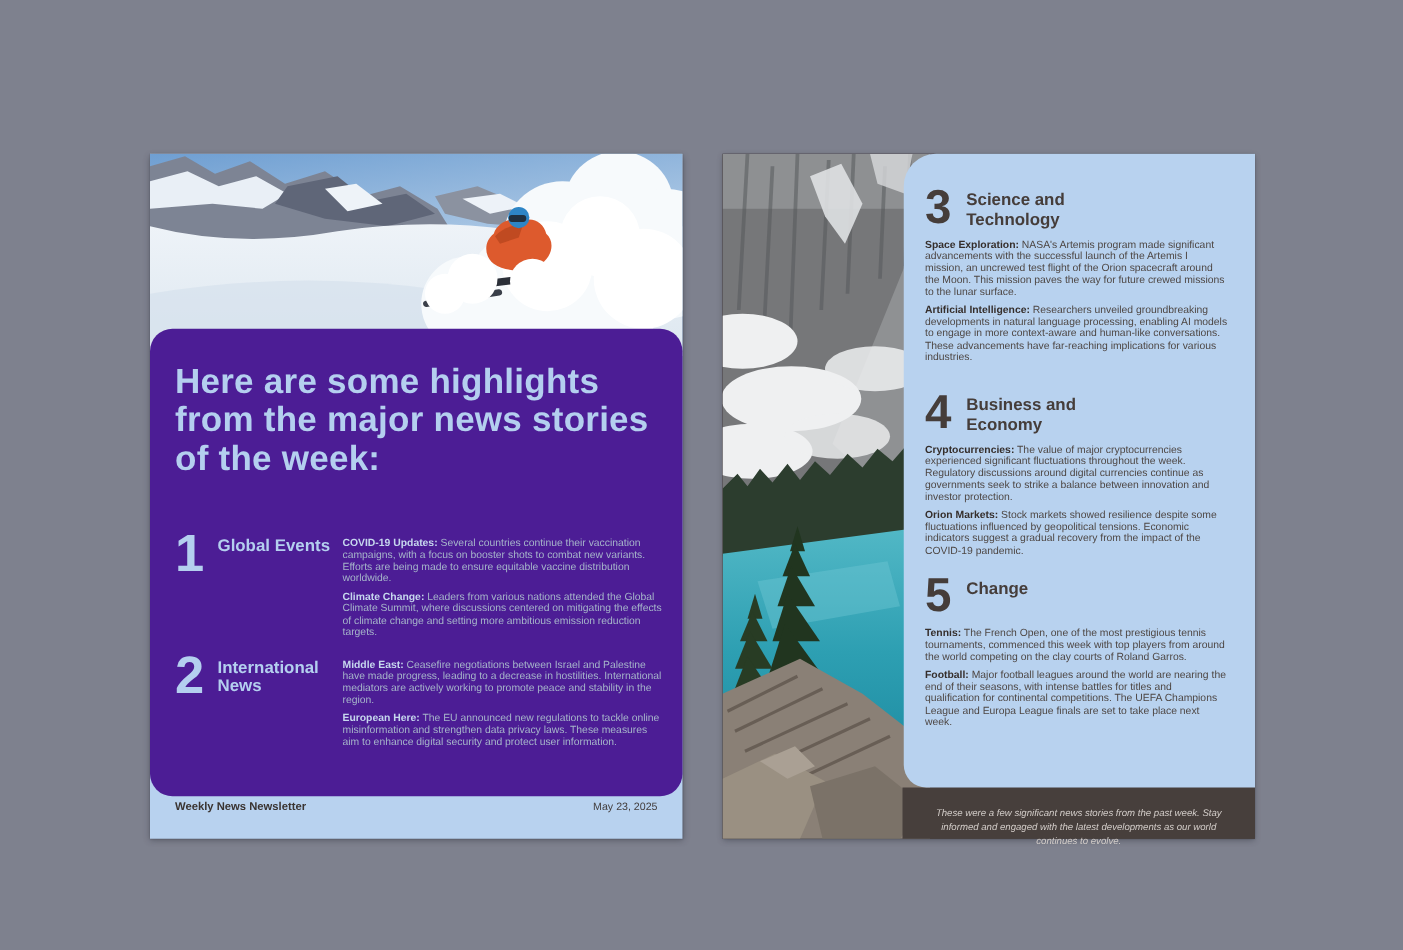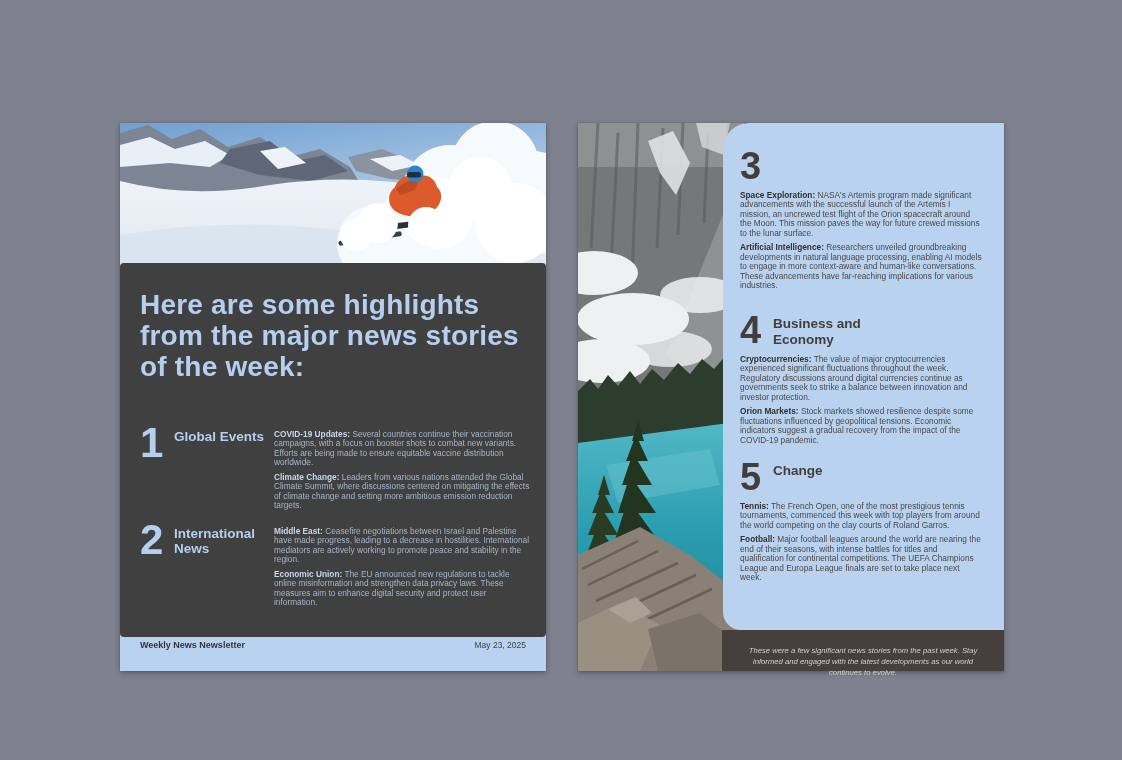--- a/index.html
+++ b/index.html
@@ -7,21 +7,21 @@
   html,body { width:1122px; height:760px; overflow:hidden; }
   body { background:#7e818e; font-family:"Liberation Sans", sans-serif; position:relative; }
 
   .page { position:absolute; top:123px; width:426px; height:548px;
           box-shadow:0 2px 5px rgba(44,46,58,.45), 0 0 1px rgba(44,46,58,.4); }
 
   
   .page-left { left:120px; background:#b8d2ef; }
   .lp-photo { position:absolute; top:0; left:0; width:426px; height:162px; overflow:hidden; }
   .lp-panel { position:absolute; top:140px; left:0; width:426px; height:374px;
-              background:#404040; border-radius:4px; }
+              background:#4c1d95; border-radius:18px; }
   .lp-heading { position:absolute; top:26px; left:20px; right:18px;
                 font-size:28px; font-weight:bold; line-height:1.11;
                 color:#b4cfef; letter-spacing:.2px; }
   .lp-row { position:absolute; left:20px; right:16px; display:flex; align-items:flex-start; }
   .lp-row-1 { top:163px; }
   .lp-row-2 { top:260px; }
   .lp-num { width:30px; font-size:42px; font-weight:bold; line-height:.82; color:#b4cfef; }
   .lp-label { width:94px; margin-left:4px; padding-top:3px;
               font-size:13.5px; font-weight:bold; line-height:1.12; color:#b4cfef; }
   .lp-body { flex:1; margin-left:6px; padding-top:4px; }
@@ -122,21 +122,21 @@
         <p><b>COVID-19 Updates:</b> <span>Several countries continue their vaccination campaigns, with a focus on booster shots to combat new variants. Efforts are being made to ensure equitable vaccine distribution worldwide.</span></p>
         <p><b>Climate Change:</b> <span>Leaders from various nations attended the Global Climate Summit, where discussions centered on mitigating the effects of climate change and setting more ambitious emission reduction targets.</span></p>
       </div>
     </div>
 
     <div class="lp-row lp-row-2">
       <div class="lp-num">2</div>
       <div class="lp-label">International News</div>
       <div class="lp-body">
         <p><b>Middle East:</b> <span>Ceasefire negotiations between Israel and Palestine have made progress, leading to a decrease in hostilities. International mediators are actively working to promote peace and stability in the region.</span></p>
-        <p><b>Economic Union:</b> <span>The EU announced new regulations to tackle online misinformation and strengthen data privacy laws. These measures aim to enhance digital security and protect user information.</span></p>
+        <p><b>European Here:</b> <span>The EU announced new regulations to tackle online misinformation and strengthen data privacy laws. These measures aim to enhance digital security and protect user information.</span></p>
       </div>
     </div>
   </div>
 
   <div class="lp-footer">
     <span class="t">Weekly News Newsletter</span>
     <span class="d">May 23, 2025</span>
   </div>
 </div>
 
@@ -204,20 +204,21 @@
     </svg>
   </div>
 
   <div class="rp-footer-bg"></div>
 
   <div class="rp-panel">
 
     <div class="rp-section rp-sec-3">
       <div class="rp-head">
         <div class="rp-num">3</div>
+        <div class="rp-label">Science and Technology</div>
       </div>
       <div class="rp-paras">
         <p><b>Space Exploration:</b> <span>NASA's Artemis program made significant advancements with the successful launch of the Artemis I mission, an uncrewed test flight of the Orion spacecraft around the Moon. This mission paves the way for future crewed missions to the lunar surface.</span></p>
         <p><b>Artificial Intelligence:</b> <span>Researchers unveiled groundbreaking developments in natural language processing, enabling AI models to engage in more context-aware and human-like conversations. These advancements have far-reaching implications for various industries.</span></p>
       </div>
     </div>
 
     <div class="rp-section rp-sec-4">
       <div class="rp-head">
         <div class="rp-num">4</div>

